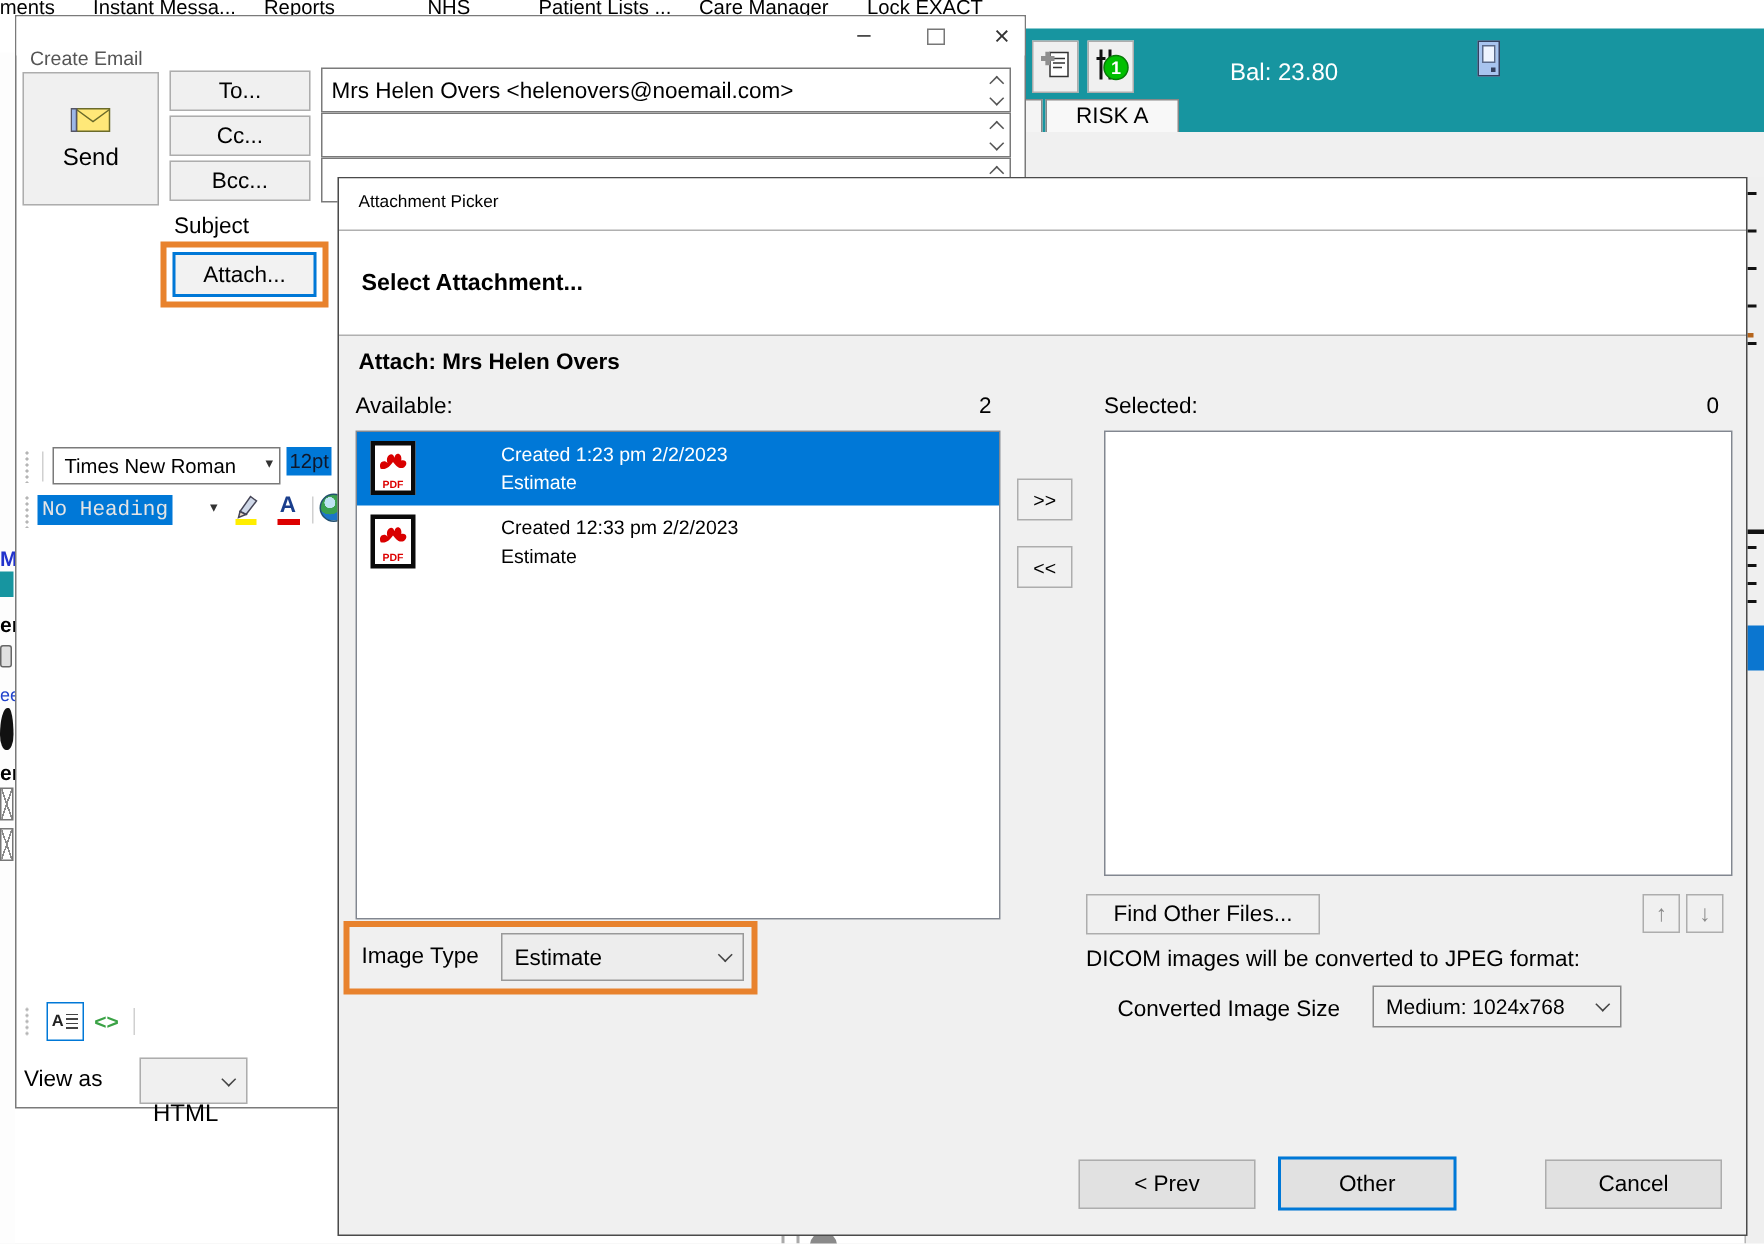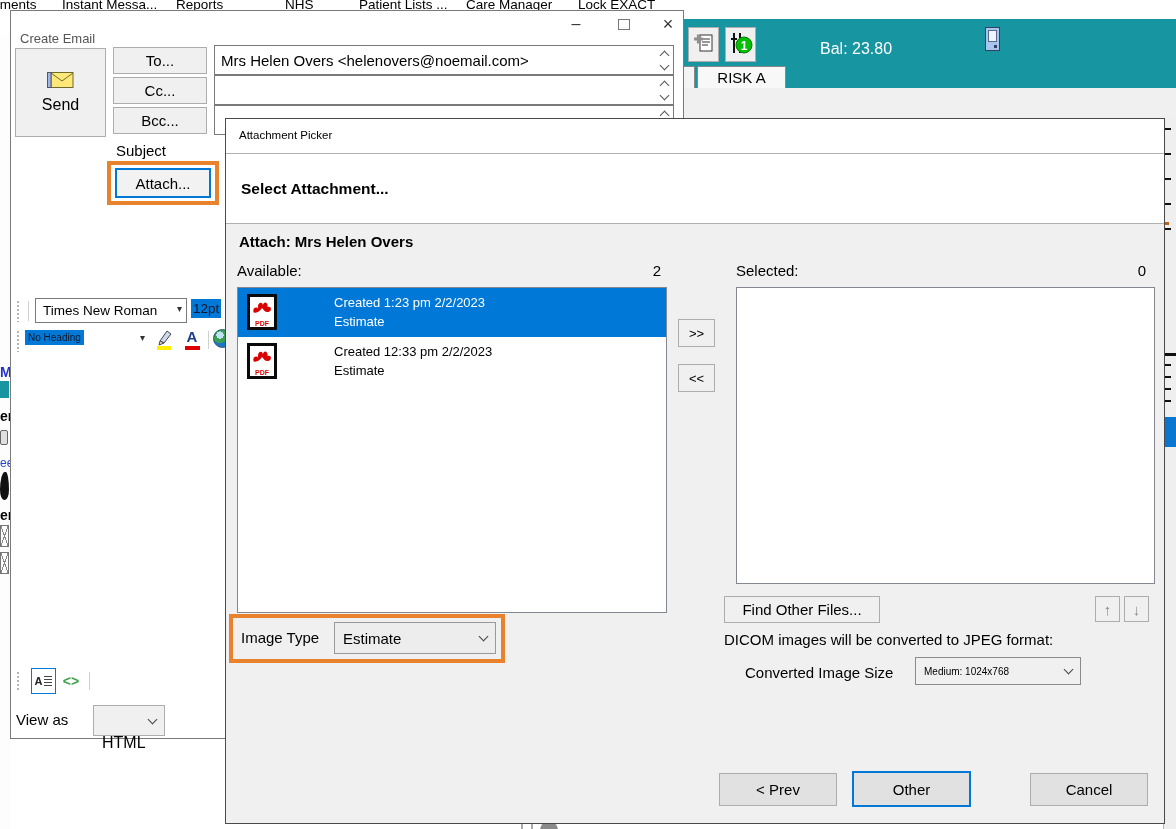--- a/index.html
+++ b/index.html
@@ -181,21 +181,21 @@
   <div class="abs field" style="left:24px;top:287px;width:152px;height:25px;">
     <span style="position:absolute;left:7px;top:4px;font-size:13.5px;">Times New Roman</span>
     <span class="abs" style="right:4px;top:4px;font-size:10px;color:#333;">▾</span>
   </div>
   <div class="abs" style="left:180px;top:288px;height:23px;">
     <span style="background:#0078D7;color:#0f172a;font-size:13.5px;padding:2px 2px;">12pt</span>
   </div>
 
   <div class="handle abs" style="left:5px;top:319px;height:22px;"></div>
   <div class="abs" style="left:14px;top:317px;width:122px;height:25px;">
-    <span style="position:absolute;left:0;top:2px;background:#0078D7;color:#0f172a;font-size:10px;padding:2px 3px;">No Heading</span>
+    <span style="position:absolute;left:0;top:2px;background:#0078D7;color:#e5e5e5;font-size:14px;padding:2px 3px;font-family:Liberation Mono, monospace;">No Heading</span>
     <span class="abs" style="right:2px;top:4px;font-size:10px;color:#333;">▾</span>
   </div>
   <div class="abs" style="left:143px;top:317px;width:22px;height:25px;">
     <span>
       <svg width="20" height="24" viewBox="0 0 20 24">
         <path d="M6 13 L13 3 L17 6 L10 15 Z" fill="#cfd8e8" stroke="#445"></path>
         <path d="M6 13 L10 15 L5 17 Z" fill="#e8d8c8" stroke="#445"></path>
         <rect x="3" y="18" width="14" height="4" fill="#ffee00"></rect>
       </svg>
     </span>
@@ -281,21 +281,21 @@
   <div class="btn abs" style="left:869px;top:477px;width:25px;height:26px;color:#8a8a8a;">
       <span>↑</span>
     </div>
   <div class="btn abs" style="left:898px;top:477px;width:25px;height:26px;color:#8a8a8a;">
       <span>↓</span>
     </div>
 
   <div class="abs" style="left:498px;top:512px;font-size:15px;">DICOM images will be converted to JPEG format:</div>
   <div class="abs" style="left:519px;top:545px;font-size:15px;">Converted Image Size</div>
   <div class="dd" style="left:689px;top:538px;width:166px;height:28px;">
-    <span style="font-size:10px;">Medium: 1024x768</span>
+    <span style="font-size:14px;">Medium: 1024x768</span>
     <i class="chev down"></i>
   </div>
 
   <div class="orange-box abs" style="left:3px;top:495px;width:276px;height:49px;"></div>
   <div class="abs" style="left:15px;top:510px;font-size:15px;">Image Type</div>
   <div class="dd" style="left:108px;top:503px;width:162px;height:32px;background:#ededed;border-color:#999;">
     <span style="font-size:15px;">Estimate</span>
     <i class="chev down"></i>
   </div>
 

